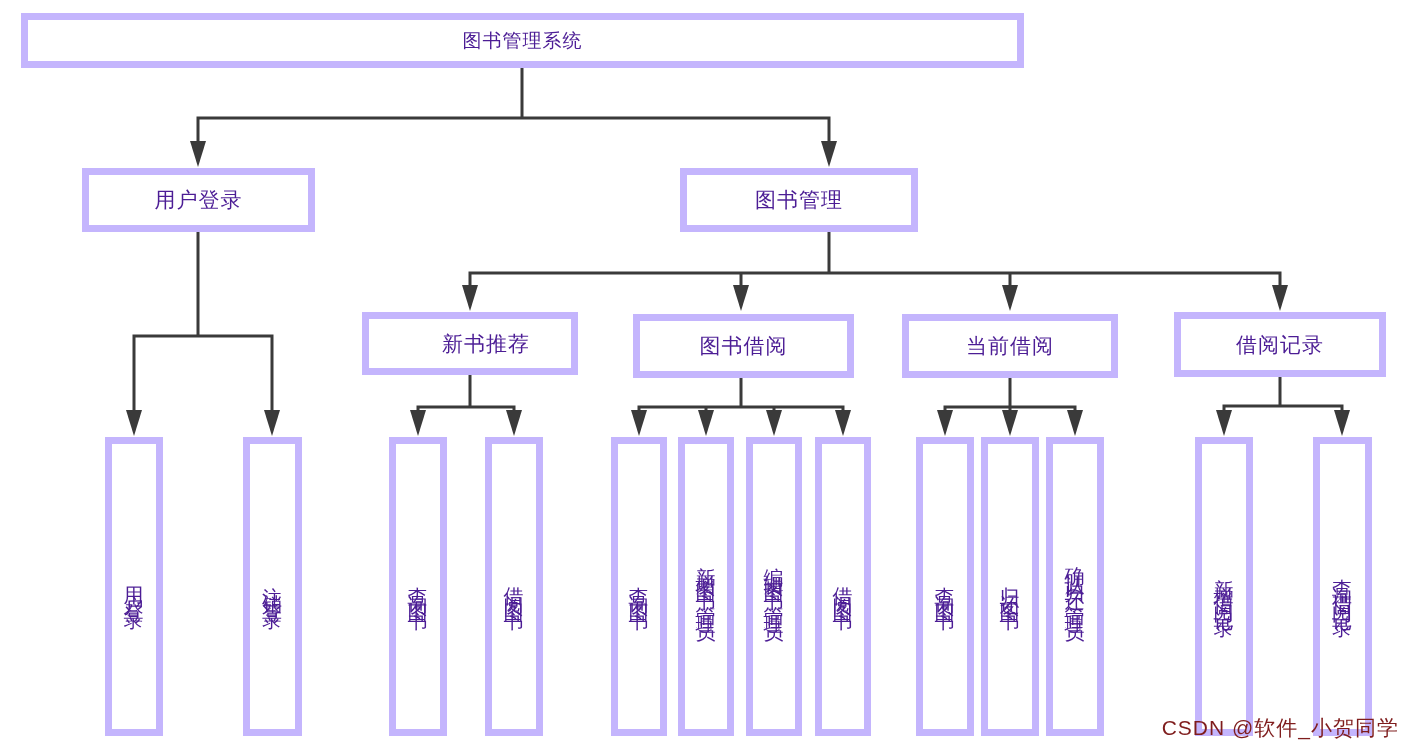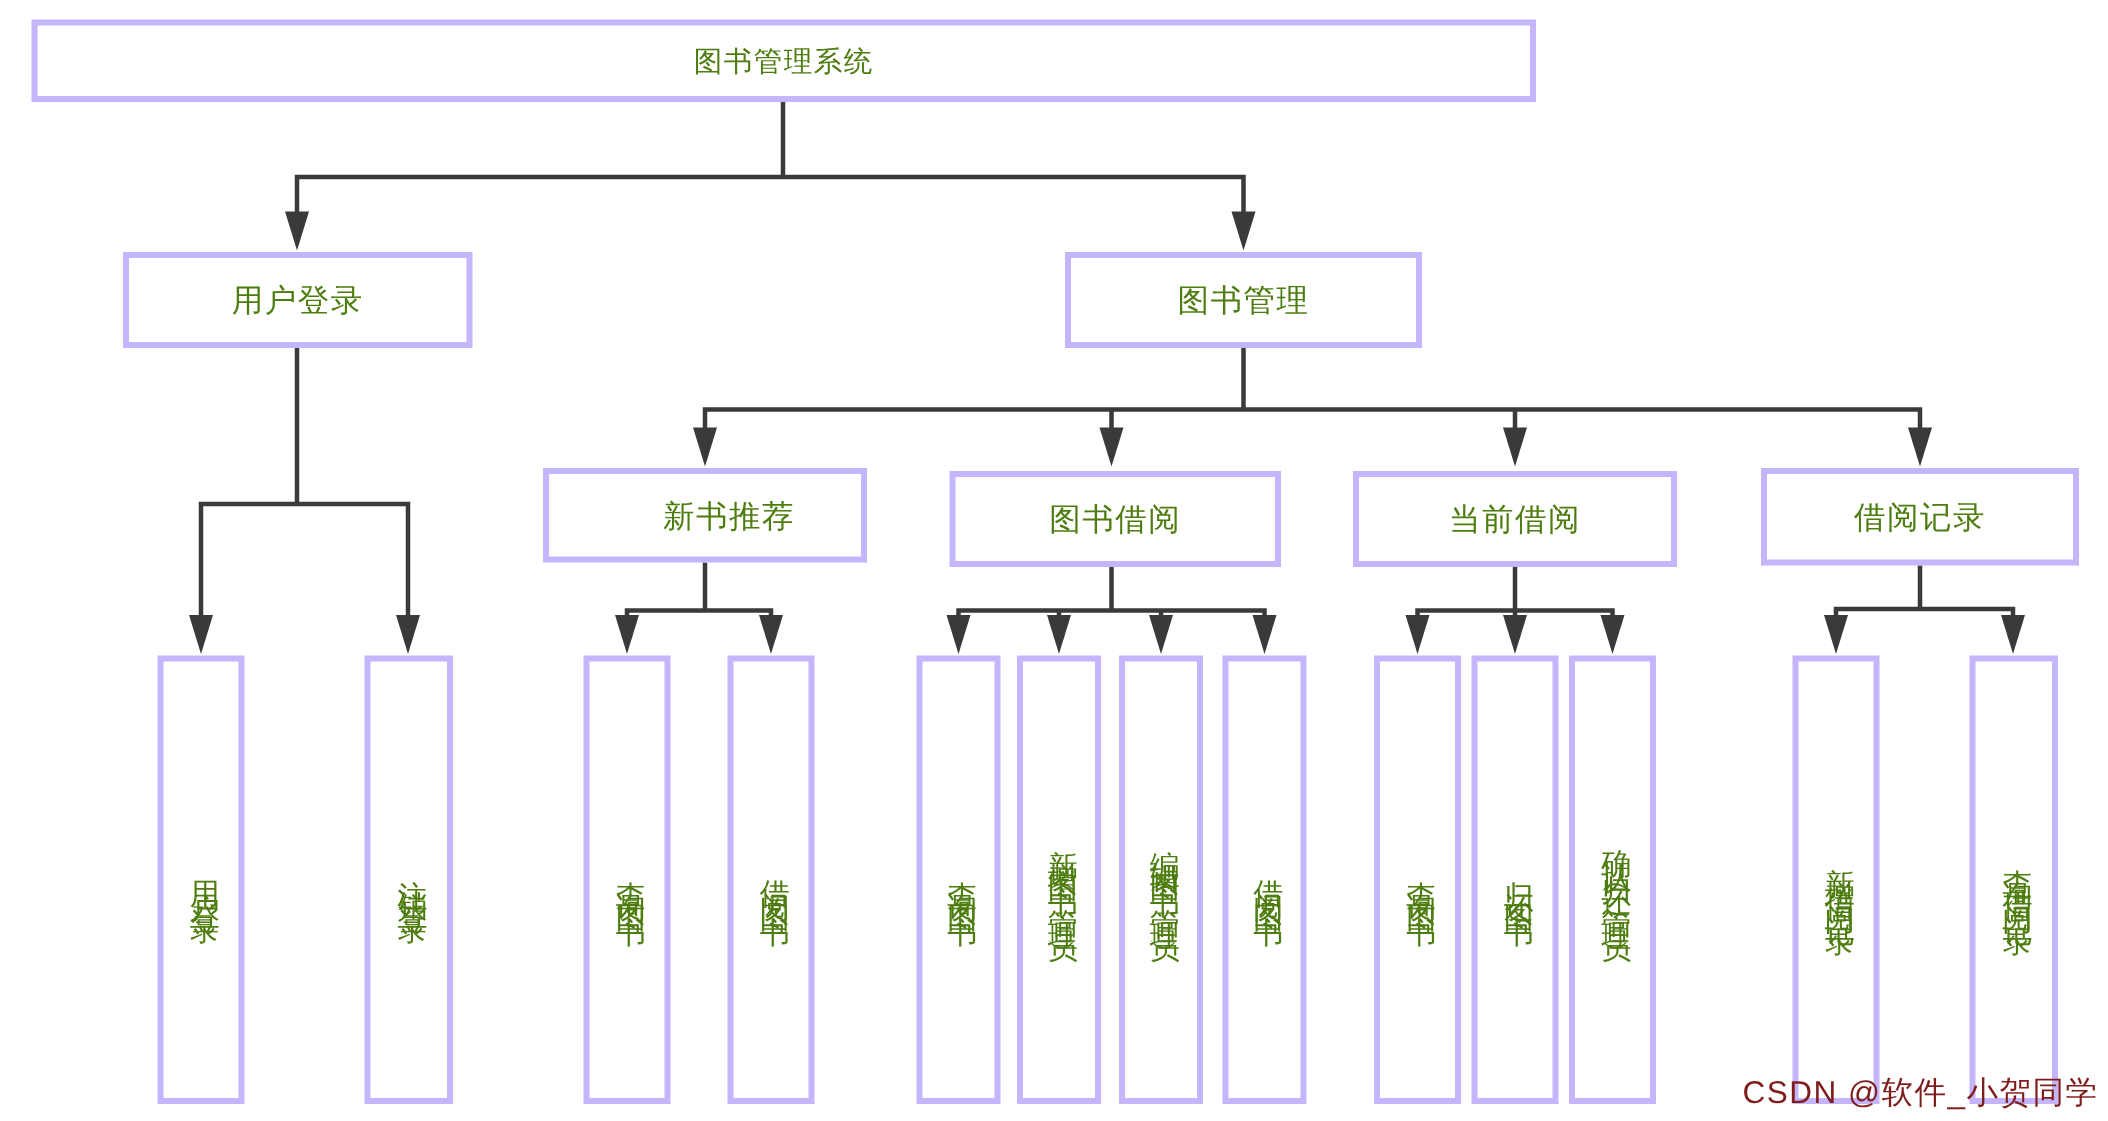--- a/index.html
+++ b/index.html
@@ -2,23 +2,23 @@
 <html><head>
 <meta charset="utf-8">
 <style>
   html,body{margin:0;padding:0;background:#ffffff;}
   #stage{
     position:relative;width:1405px;height:747px;background:#ffffff;overflow:hidden;
     font-family:"Liberation Sans","DejaVu Sans",sans-serif;color:#333333;
   }
   #wires{position:absolute;left:0;top:0;width:1405px;height:747px;}
   .box{
-    position:absolute;box-sizing:border-box;border:4px solid #c4b5fd;background:#ffffff;
+    position:absolute;box-sizing:border-box;border:7px solid #c4b5fd;background:#ffffff;
     display:flex;align-items:center;justify-content:center;
-    font-size:21px;letter-spacing:1px;color:#4d7c0f;white-space:nowrap;font-family:Liberation Mono, monospace;
+    font-size:21px;letter-spacing:1px;color:#4c1d95;white-space:nowrap;
   }
   .box.root{font-size:19px;}
   .box.vert{
     writing-mode:vertical-lr;text-orientation:mixed;
     letter-spacing:8px;white-space:normal;line-height:1.0;
     font-size:20px;padding:4px 0;
   }
   #watermark{
     position:absolute;right:6px;bottom:5px;
     font-size:21px;letter-spacing:1px;color:#7f1d1d;white-space:nowrap;
@@ -83,21 +83,21 @@
       <polygon points="1010,436 1002,410 1018,410"></polygon>
       <polygon points="1075,436 1067,410 1083,410"></polygon>
       <polygon points="1224,436 1216,410 1232,410"></polygon>
       <polygon points="1342,436 1334,410 1350,410"></polygon>
     </g>
   </svg>
 
   <div class="box root" style="left:21px;top:13px;width:1003px;height:55px;">图书管理系统</div>
 
   <div class="box" style="left:82px;top:168px;width:233px;height:64px;">用户登录</div>
-  <div class="box" style="left:710px;top:168px;width:238px;height:64px;">图书管理</div>
+  <div class="box" style="left:680px;top:168px;width:238px;height:64px;">图书管理</div>
 
   <div class="box" style="left:362px;top:312px;width:216px;height:63px;padding-left:32px;">新书推荐</div>
   <div class="box" style="left:633px;top:314px;width:221px;height:64px;">图书借阅</div>
   <div class="box" style="left:902px;top:314px;width:216px;height:64px;">当前借阅</div>
   <div class="box" style="left:1174px;top:312px;width:212px;height:65px;">借阅记录</div>
 
   <div class="box vert" style="left:105px;top:437px;width:58px;height:299px;">用户登录</div>
   <div class="box vert" style="left:243px;top:437px;width:59px;height:299px;">注销登录</div>
 
   <div class="box vert" style="left:389px;top:437px;width:58px;height:299px;">查询图书</div>

